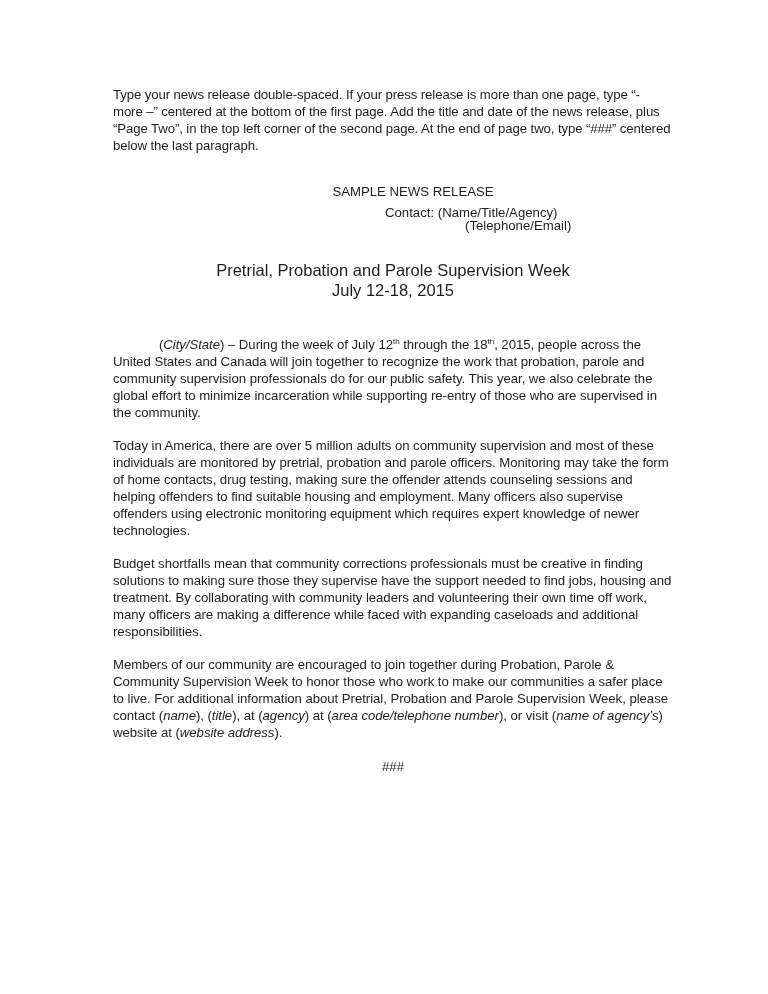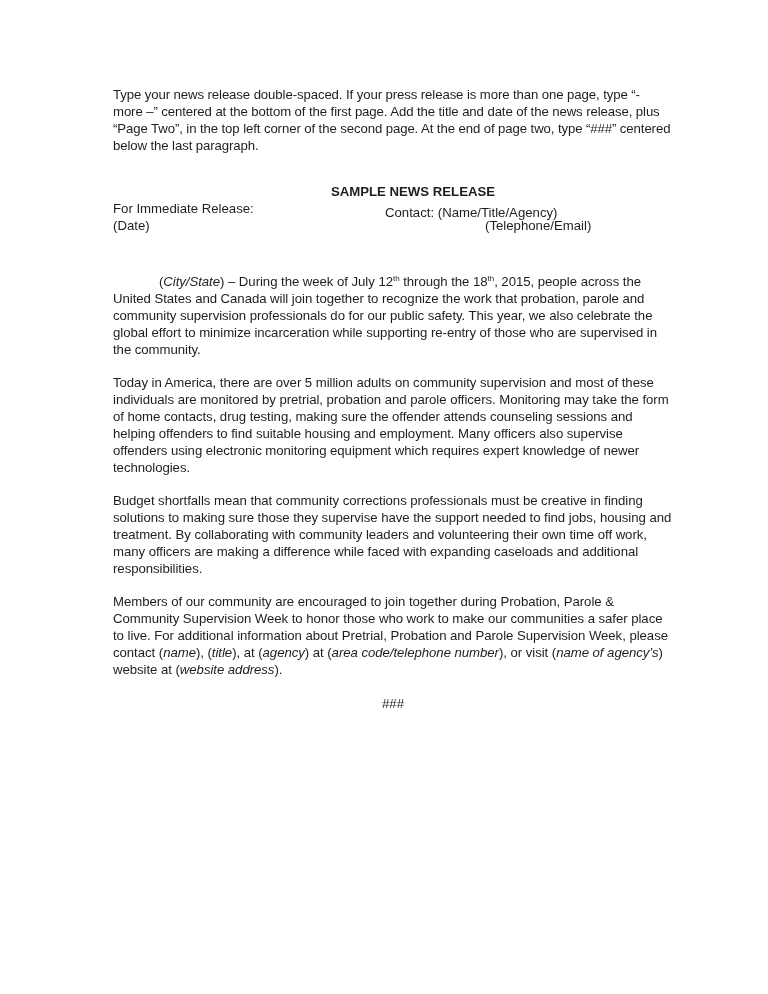--- a/index.html
+++ b/index.html
@@ -32,36 +32,35 @@
       height: 66px;
       margin-top: 17px;
     }
     .sample-label {
       position: absolute;
       left: 0;
       right: 0;
       top: 12px;
       text-align: center;
       padding-left: 40px;
-      font-weight: bold;
     }
     .release-left {
       position: absolute;
       left: 0;
       top: 29px;
     }
     .release-left div { height: 17px; }
     .contact-name {
       position: absolute;
       left: 272px;
       top: 33px;
     }
     .contact-phone {
       position: absolute;
-      left: 372px;
+      left: 352px;
       top: 46px;
     }
     .title-block {
       margin-top: 23px;
       text-align: center;
       font-size: 16.5px;
       line-height: 20px;
     }
     .title-block div { height: 20px; }
     .body-para {
@@ -80,29 +79,27 @@
   </style>
 </head>
 <body>
 
 <div class="page">
 
   <p class="instructions">Type your news release double-spaced. If your press release is more than one page, type “- more –” centered at the bottom of the first page. Add the title and date of the news release, plus “Page Two”, in the top left corner of the second page. At the end of page two, type “###” centered below the last paragraph.</p>
 
   <div class="header-block">
     <div class="sample-label">SAMPLE NEWS RELEASE</div>
-    <div class="release-left">
-      <div>For Immediate Release:</div>
-      <div>(Date)</div>
-    </div>
     <div class="contact-name">Contact: (Name/Title/Agency)</div>
     <div class="contact-phone">(Telephone/Email)</div>
   </div>
 
   <div class="title-block">
+    <div>Pretrial, Probation and Parole Supervision Week</div>
+    <div>July 12-18, 2015</div>
   </div>
 
   <p class="body-para para-1"><span>(</span><em>City/State</em><span>) – During the week of July 12</span><sup>th</sup><span> through the 18</span><sup>th</sup><span>, 2015, people across the United States and Canada will join together to recognize the work that probation, parole and community supervision professionals do for our public safety. This year, we also celebrate the global effort to minimize incarceration while supporting re-entry of those who are supervised in the community.</span></p>
 
   <p class="body-para para-gap">Today in America, there are over 5 million adults on community supervision and most of these individuals are monitored by pretrial, probation and parole officers. Monitoring may take the form of home contacts, drug testing, making sure the offender attends counseling sessions and helping offenders to find suitable housing and employment. Many officers also supervise offenders using electronic monitoring equipment which requires expert knowledge of newer technologies.</p>
 
   <p class="body-para para-gap">Budget shortfalls mean that community corrections professionals must be creative in finding solutions to making sure those they supervise have the support needed to find jobs, housing and treatment. By collaborating with community leaders and volunteering their own time off work, many officers are making a difference while faced with expanding caseloads and additional responsibilities.</p>
 
   <p class="body-para para-gap"><span>Members of our community are encouraged to join together during Probation, Parole &amp; Community Supervision Week to honor those who work to make our communities a safer place to live. For additional information about Pretrial, Probation and Parole Supervision Week, please contact (</span><em>name</em><span>), (</span><em>title</em><span>), at (</span><em>agency</em><span>) at (</span><em>area code/telephone number</em><span>), or visit (</span><em>name of agency’s</em><span>) website at (</span><em>website address</em><span>).</span></p>
 

